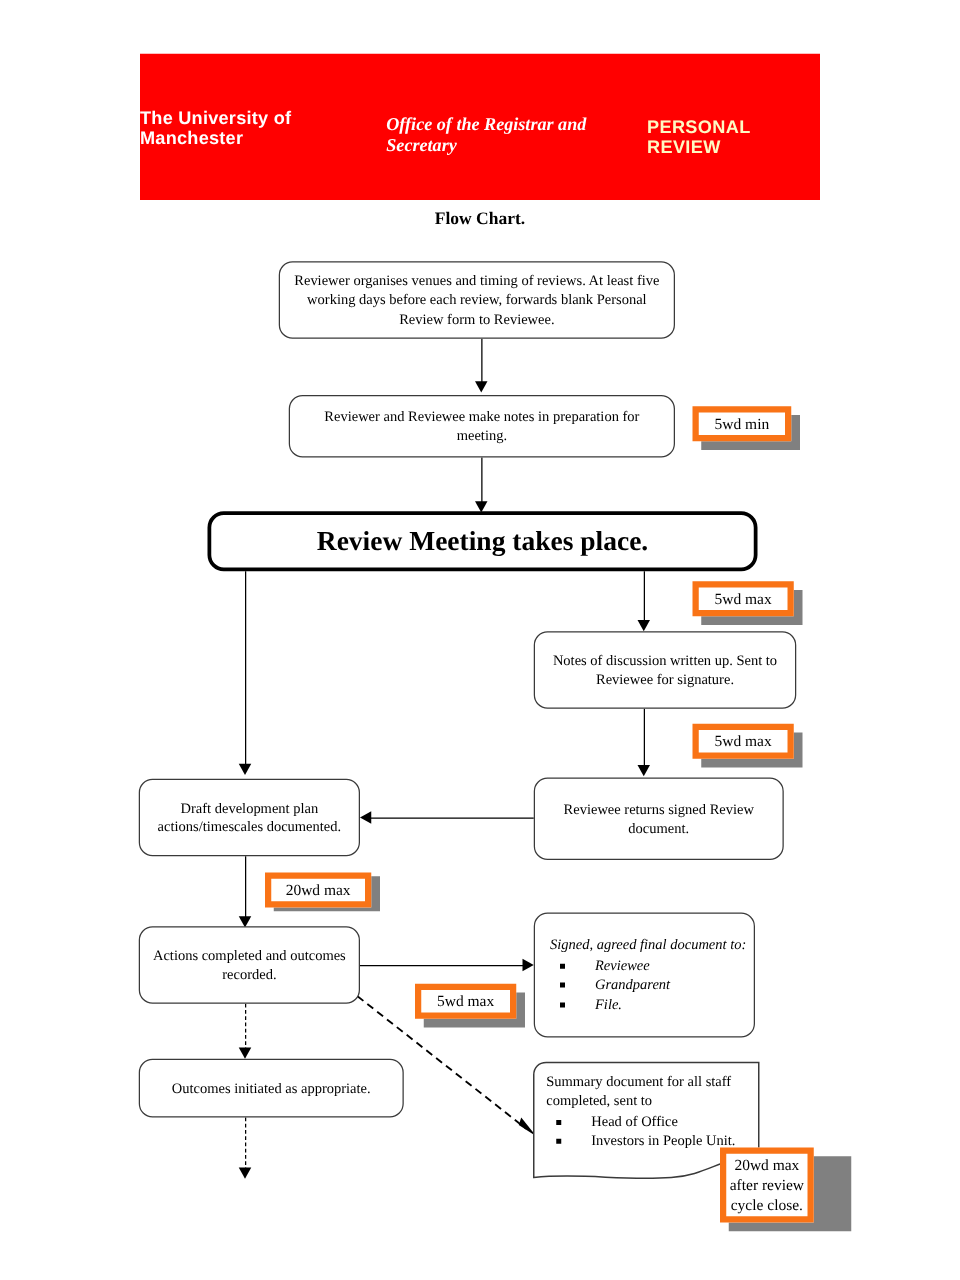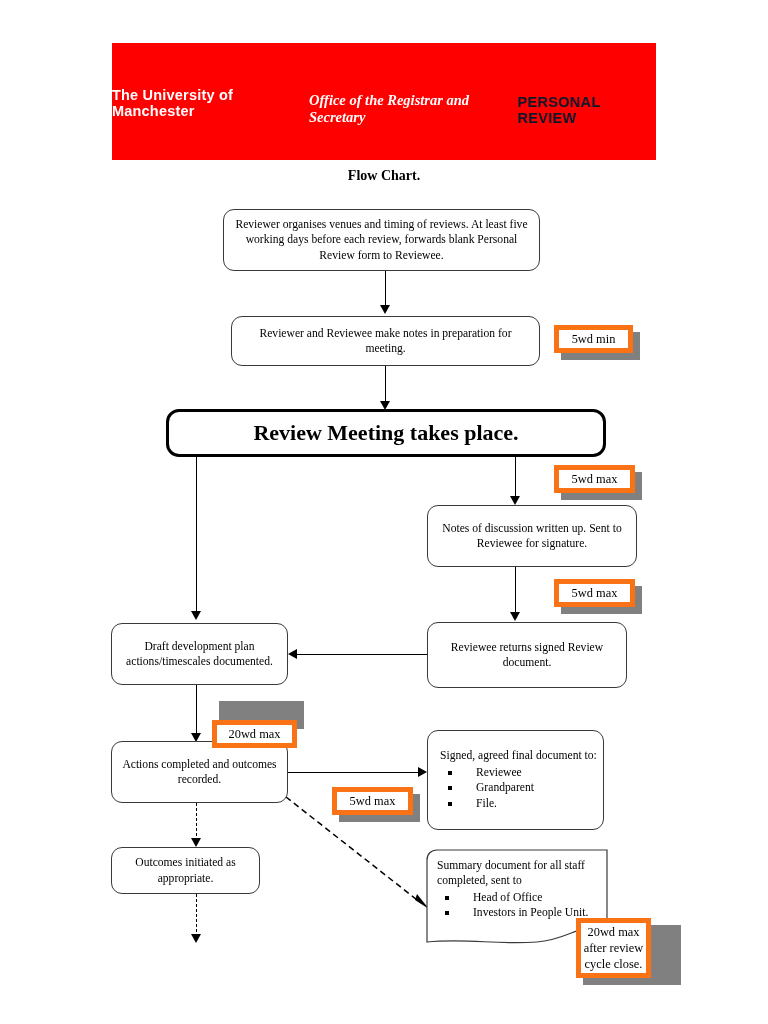--- a/index.html
+++ b/index.html
@@ -51,21 +51,21 @@
     font-weight: bold;
     font-style: italic;
     font-size: 14.5px;
     color: #ffffff;
     margin-top: 15px;
   }
   .banner-line3 {
     font-family: "Liberation Sans", "DejaVu Sans", sans-serif;
     font-weight: bold;
     font-size: 14.5px;
-    color: #0f172a;
+    color: #fef9c3;
     letter-spacing: 0.3px;
     margin-top: 16px;
   }
 
   .subtitle {
     position: absolute;
     left: 112px;
     top: 168px;
     width: 544px;
     text-align: center;
@@ -93,20 +93,21 @@
   .node.emphasis {
     border: 3px solid #000000;
     border-radius: 13px;
     font-size: 22px;
     font-weight: bold;
   }
   .node.left-align {
     justify-content: flex-start;
     text-align: left;
     padding: 6px 0 6px 12px;
+    font-style: italic;
   }
   .node-inner { width: 100%; }
 
   
   ul.bullets {
     list-style: none;
     margin: 1px 0 0 0;
     padding: 0;
   }
   ul.bullets li {
@@ -270,21 +271,21 @@
   <div class="arrow-left" style="left:288px; top:648.5px;"></div>
 
   <div class="node" style="left:111px; top:623px; width:177px; height:62px;">
     <div class="node-inner">Draft development plan actions/timescales documented.</div>
   </div>
 
   <div class="vline" style="left:196px; top:685px; height:51px;"></div>
   <div class="arrow-down" style="left:190.5px; top:733px;"></div>
 
   <div class="badge-shadow" style="left:219px; top:701px; width:85px; height:28px;"></div>
-  <div class="badge" style="left:212px; top:720px; width:85px; height:28px;">20wd max</div>
+  <div class="badge" style="left:212px; top:698px; width:85px; height:28px;">20wd max</div>
 
   <div class="node" style="left:111px; top:741px; width:177px; height:62px;">
     <div class="node-inner">Actions completed and outcomes recorded.</div>
   </div>
 
   <div class="hline" style="left:288px; top:772px; width:132px;"></div>
   <div class="arrow-right" style="left:418px; top:766.5px;"></div>
 
   <div class="node left-align" style="left:427px; top:730px; width:177px; height:100px;">
     <div class="node-inner">
@@ -301,21 +302,21 @@
   <div class="badge" style="left:332px; top:787px; width:81px; height:28px;">5wd max</div>
 
   <svg class="diag-svg" style="left:0px; top:0px; width:768px; height:1024px;">
     <line x1="286" y1="797" x2="421" y2="903" stroke="#000" stroke-width="1.5" stroke-dasharray="6,4"></line>
     <polygon points="429,909 415,900 417,894" fill="#000"></polygon>
   </svg>
 
   <div class="vline dashed" style="left:196px; top:803px; height:38px;"></div>
   <div class="arrow-down" style="left:190.5px; top:838px;"></div>
 
-  <div class="node" style="left:111px; top:847px; width:149px; height:47px;">
+  <div class="node" style="left:111px; top:847px; width:212px; height:47px;">
     <div class="node-inner">Outcomes initiated as appropriate.</div>
   </div>
 
   <div class="vline dashed" style="left:196px; top:894px; height:43px;"></div>
   <div class="arrow-down" style="left:190.5px; top:934px;"></div>
 
 
   <div class="docnode" style="left:427px; top:850px; width:180px; height:95px;">
     <svg width="180" height="95" viewBox="0 0 180 95" preserveAspectRatio="none">
       <path d="M 10 0 L 180 0 L 180 75 C 150 75 140 90 110 92 C 70 95 40 88 0 92 L 0 10 C 0 4 4 0 10 0 Z" fill="#ffffff" stroke="#3a3a3a" stroke-width="1.2"></path>

